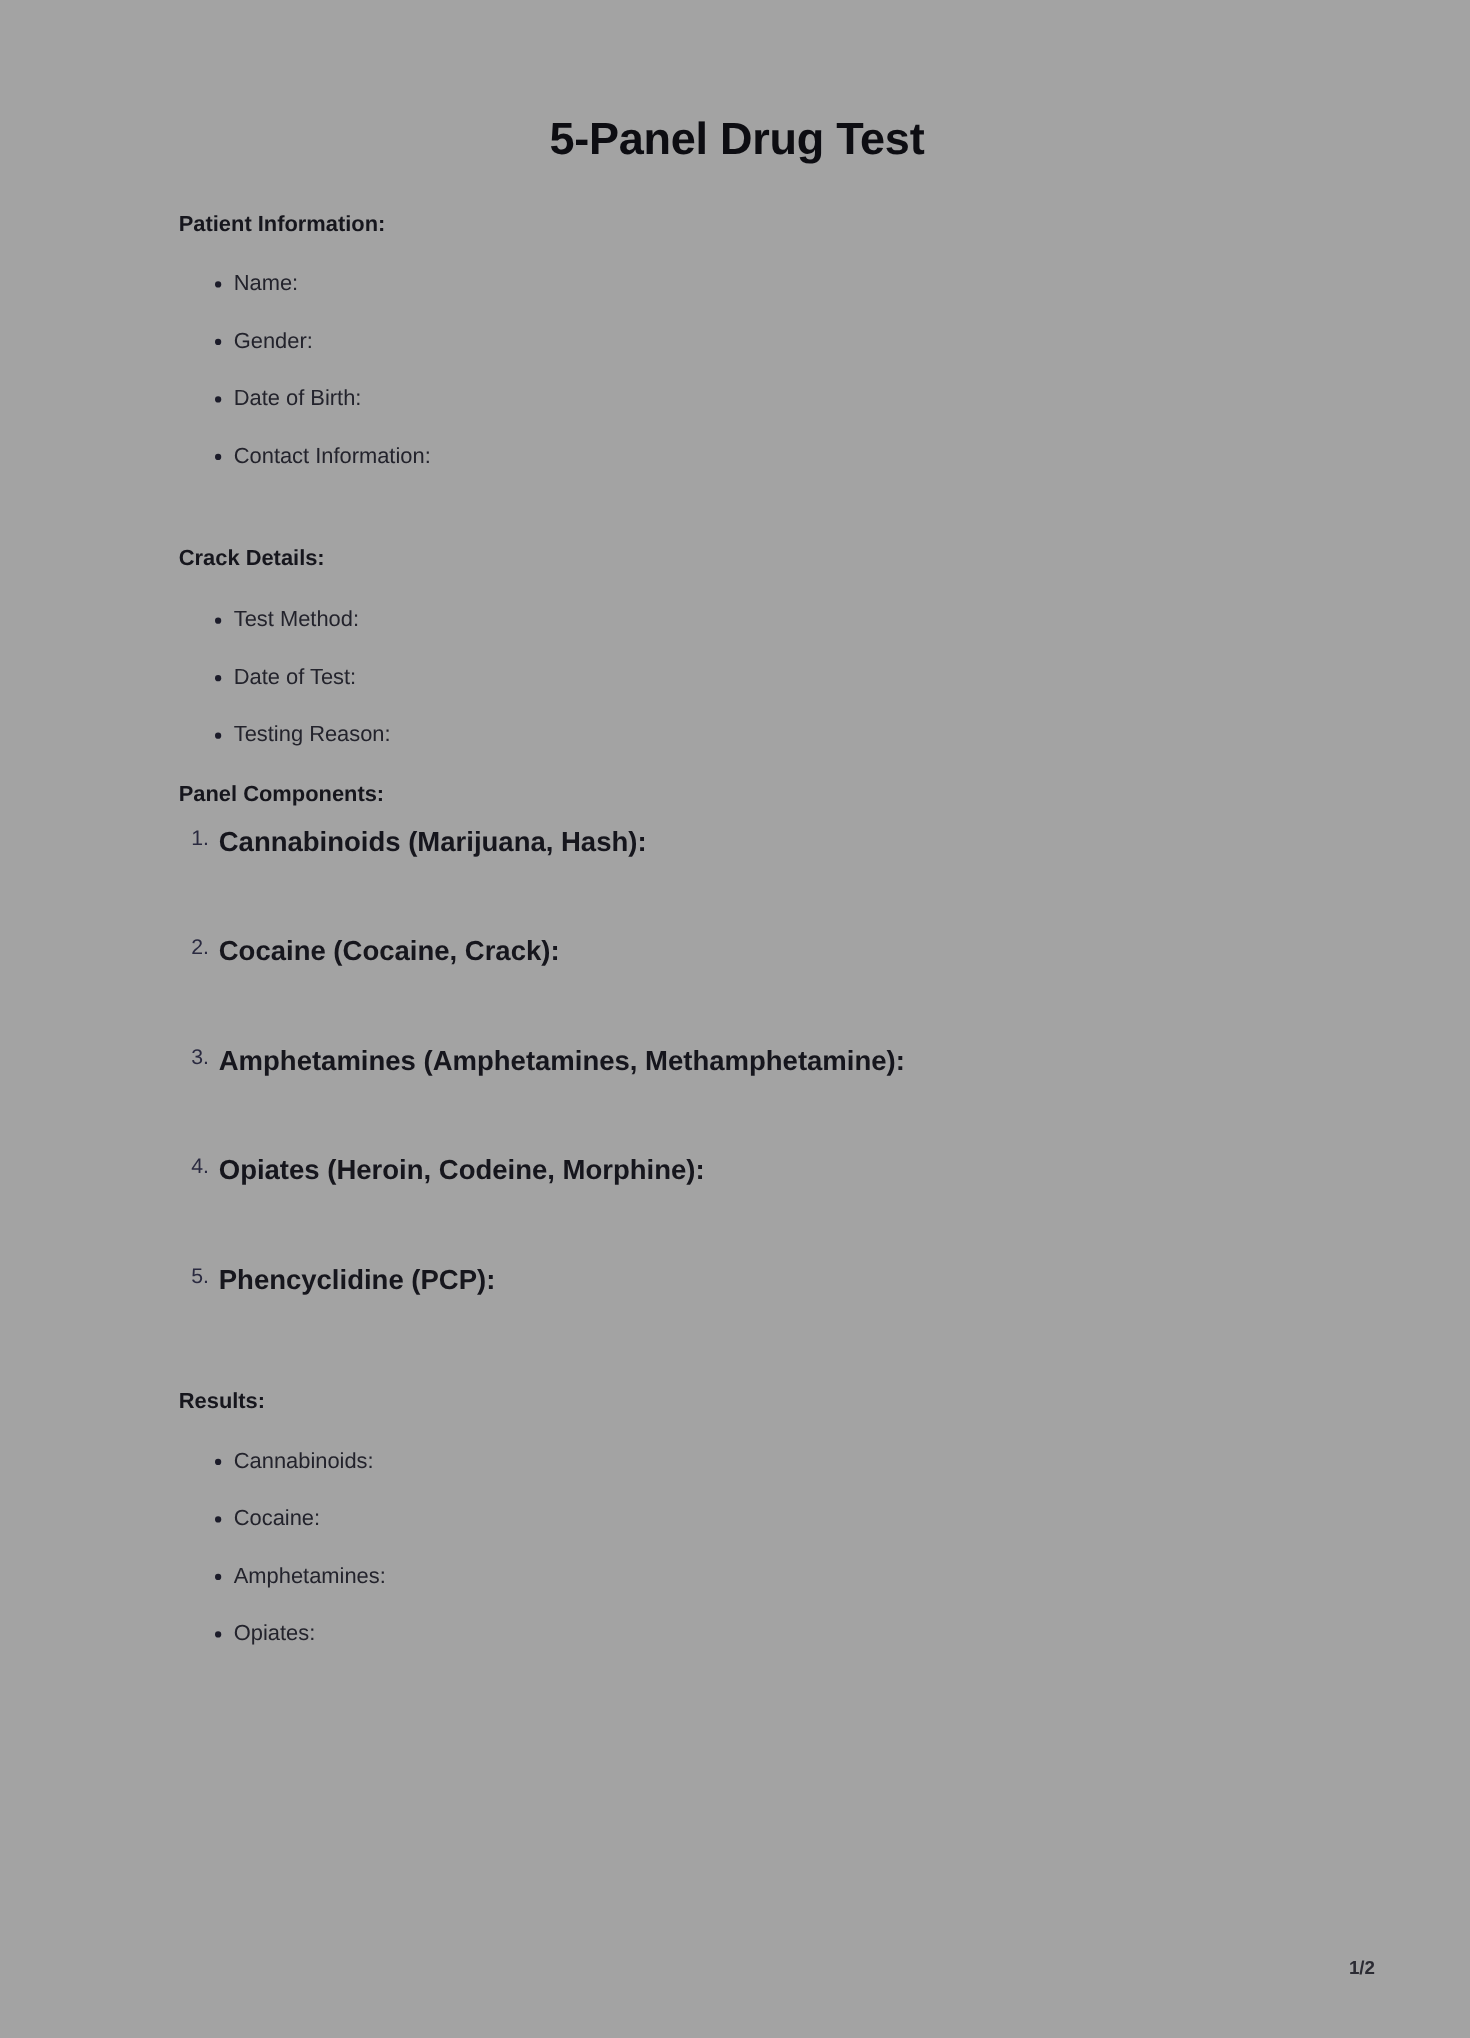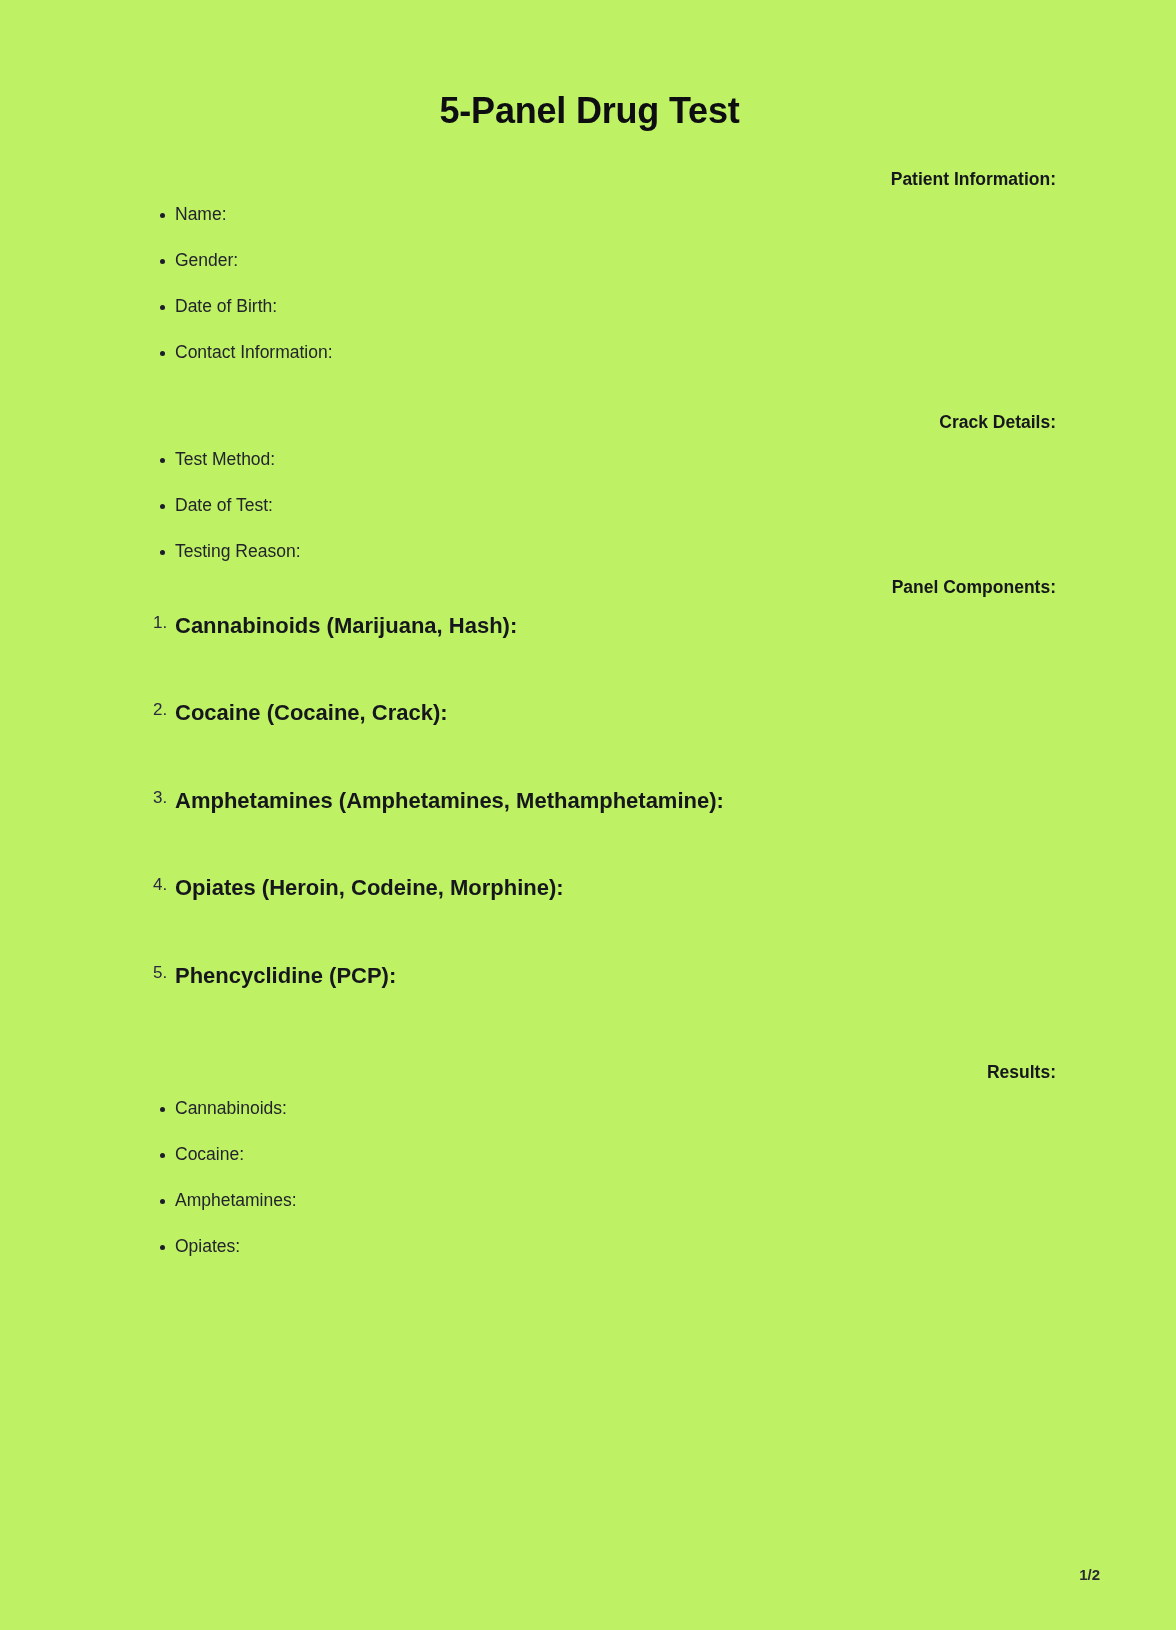--- a/index.html
+++ b/index.html
@@ -10,21 +10,21 @@
   body {
     font-family: "Liberation Sans", sans-serif;
     color: #1a1a22;
     -webkit-font-smoothing: antialiased;
   }
 
   .page {
     position: relative;
     width: 1176px;
     height: 1630px;
-    background: #bef264;
+    background: #a3a3a3;
     box-sizing: border-box;
     overflow: hidden;
   }
 
   .doc-body {
     padding-left: 143px;
     padding-right: 120px;
     padding-top: 88px;
   }
 
@@ -38,34 +38,33 @@
     padding-right: 20px;
     line-height: 1.25;
   }
 
   .section-heading {
     font-size: 17.5px;
     font-weight: bold;
     color: #16161d;
     margin: 0;
     line-height: 1.5;
-    text-align: right;
   }
 
   .sp-title-to-patient { height: 33px; }
   .sp-heading-to-list  { height: 12px; }
   .sp-list-to-heading  { height: 46px; }
   .sp-tests-gap        { height: 13px; }
   .sp-panel-gap        { height: 12px; }
   .sp-panel-to-results { height: 52px; }
   .sp-results-gap      { height: 12px; }
 
   ul.bullets {
     list-style: none;
-    margin: 0;
+    margin: 12px;
     padding: 0;
   }
   ul.bullets > li {
     position: relative;
     font-size: 17.5px;
     color: #23232c;
     line-height: 1.2;
     padding-left: 32px;
     margin: 0 0 25px 0;
     font-weight: normal;

